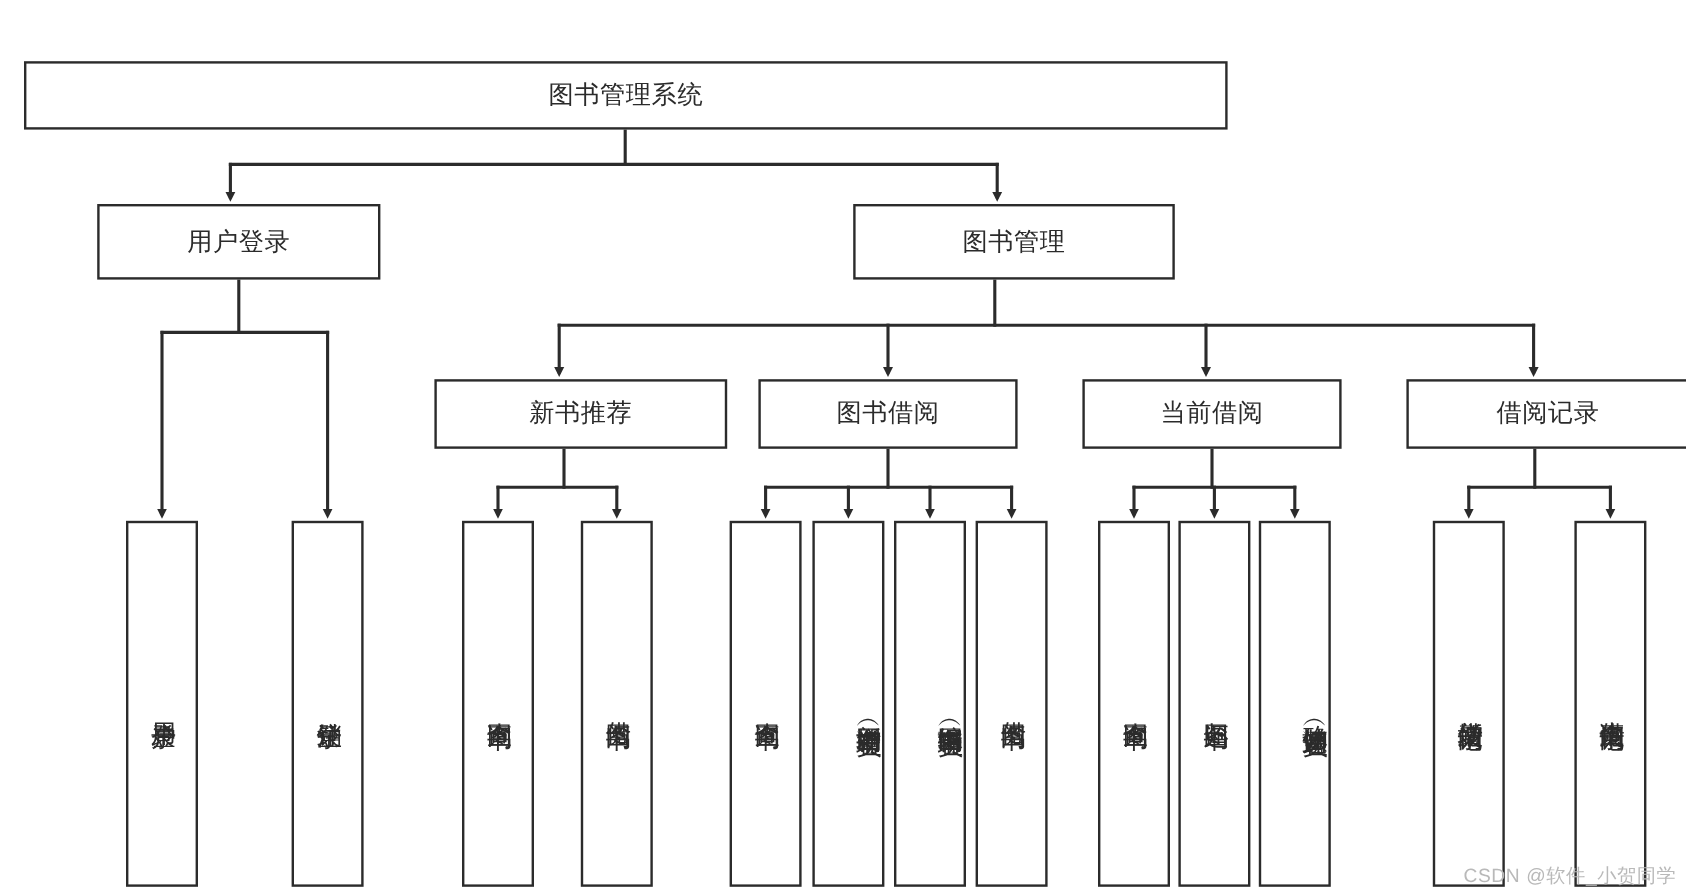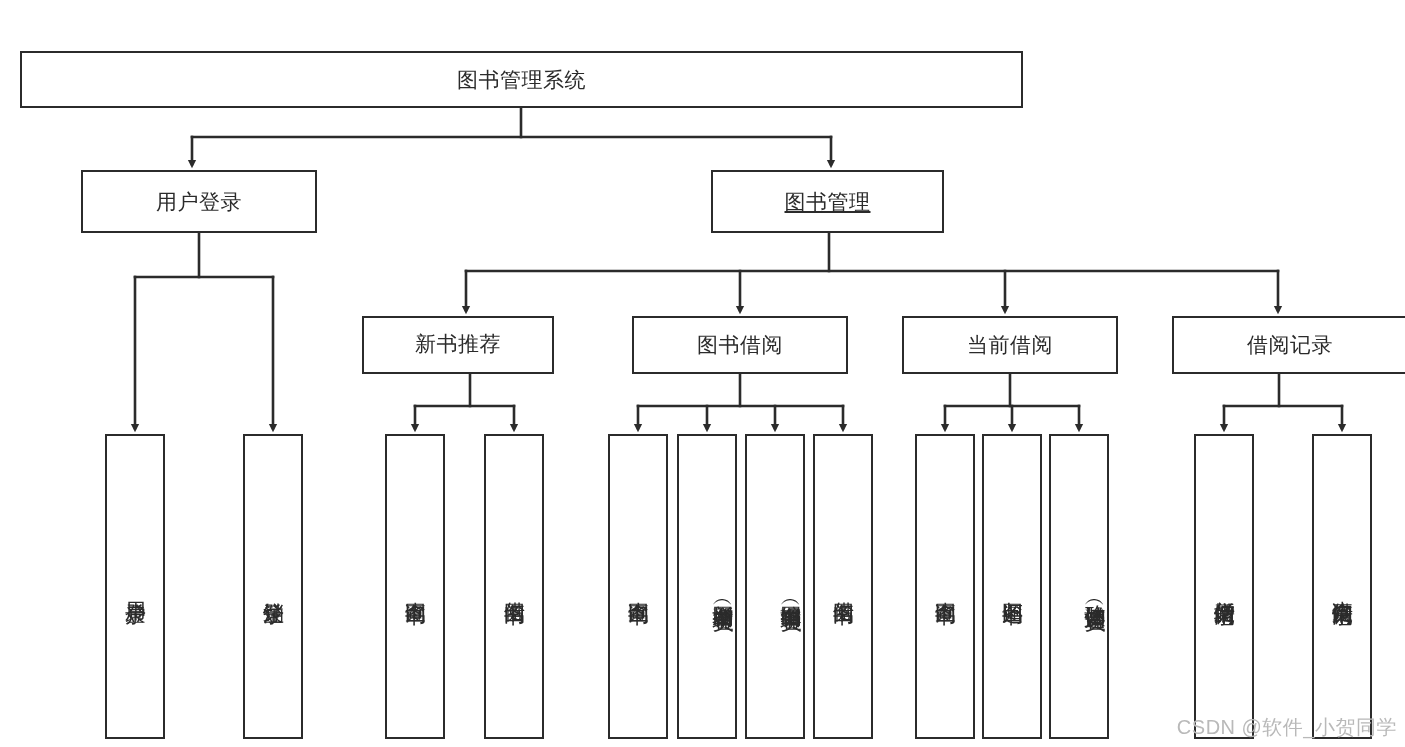--- a/index.html
+++ b/index.html
@@ -55,21 +55,21 @@
     padding-top: 12px;
   }
   .node-v.v-mid {
     align-items: center;
     padding-top: 0;
   }
   .watermark {
     position: absolute;
     right: 8px;
     bottom: 6px;
-    font-size: 20px;
+    font-size: 16px;
     color: #b9b9b9;
     letter-spacing: 0.5px;
     white-space: nowrap;
     user-select: none;
   }
 </style>
 </head>
 <body>
 
 <div id="diagram-root">
@@ -120,23 +120,23 @@
       <path d="M1279,374 L1279,406"></path>
       <path d="M1224,406 L1342,406"></path>
       <path d="M1224,406 L1224,428" marker-end="url(#arrow)"></path>
       <path d="M1342,406 L1342,428" marker-end="url(#arrow)"></path>
     </g>
   </svg>
 
   <div class="node node-h" style="left: 20px; top: 11px; width: 1003px; height: 57px; margin-top: 40px;">图书管理系统</div>
 
   <div class="node node-h" style="left: 81px; top: 170px; width: 236px; height: 63px;">用户登录</div>
-  <div class="node node-h" style="left: 711px; top: 170px; width: 233px; height: 63px; text-decoration: underline;">图书管理</div>
+  <div class="node node-h" style="left: 711px; top: 170px; width: 268px; height: 63px;">图书管理</div>
 
-  <div class="node node-h" style="left: 362px; top: 316px; width: 192px; height: 58px; font-family: Liberation Serif, serif;">新书推荐</div>
+  <div class="node node-h" style="left: 362px; top: 316px; width: 244px; height: 58px;">新书推荐</div>
   <div class="node node-h" style="left: 632px; top: 316px; width: 216px; height: 58px;">图书借阅</div>
   <div class="node node-h" style="left: 902px; top: 316px; width: 216px; height: 58px;">当前借阅</div>
   <div class="node node-h" style="left: 1172px; top: 316px; width: 236px; height: 58px;">借阅记录</div>
 
   <div class="node node-v v-mid" style="left: 105px; top: 434px; width: 60px; height: 305px;">用户登录</div>
   <div class="node node-v v-mid" style="left: 243px; top: 434px; width: 60px; height: 305px;">注销登录</div>
   <div class="node node-v v-mid" style="left: 385px; top: 434px; width: 60px; height: 305px;">查询图书</div>
   <div class="node node-v v-mid" style="left: 484px; top: 434px; width: 60px; height: 305px;">借阅图书</div>
   <div class="node node-v v-mid" style="left: 608px; top: 434px; width: 60px; height: 305px;">查询图书</div>
   <div class="node node-v" style="left: 677px; top: 434px; width: 60px; height: 305px;">新增图书（管理员）</div>

